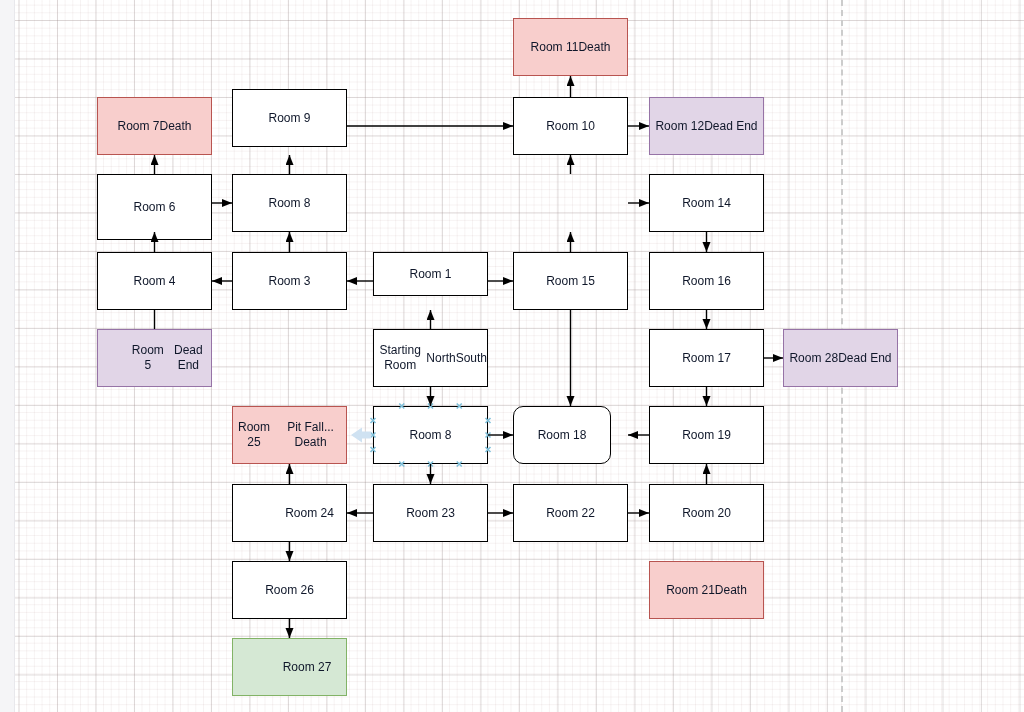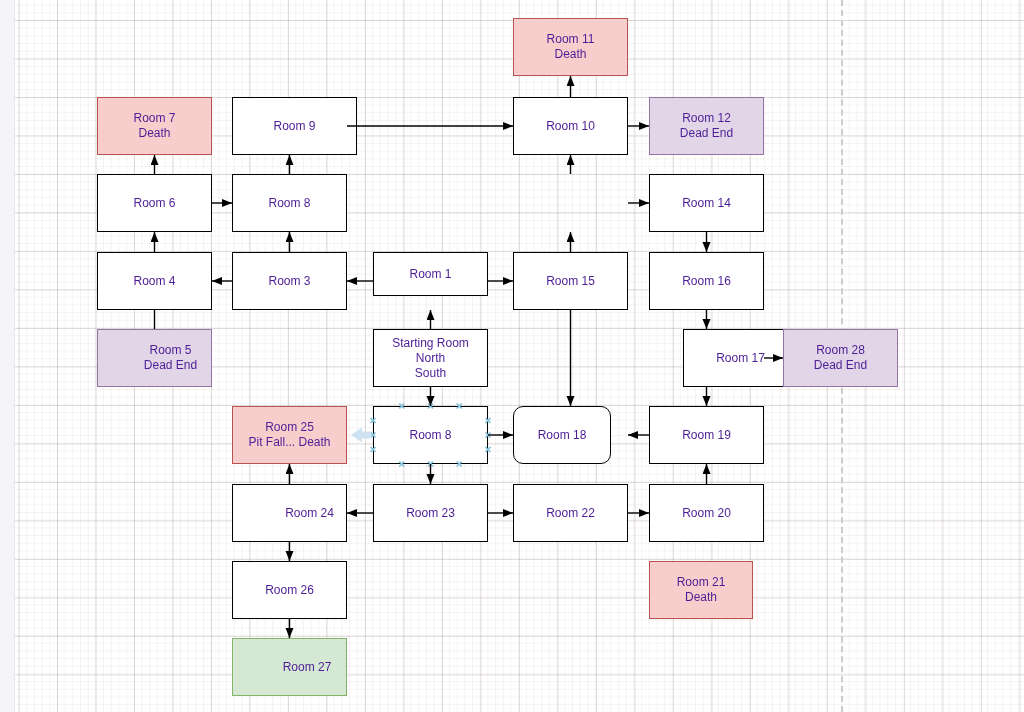--- a/index.html
+++ b/index.html
@@ -22,54 +22,54 @@
     position:absolute;left:0;top:0;bottom:0;width:14px;
     background:#f5f5f7;border-right:1px solid #e8e8ec;
   }
   .page-divider{
     position:absolute;top:0;bottom:0;width:0;
     border-left:2px dashed #cccccc;
   }
   .nodes-layer{position:absolute;inset:0;}
   .node{
     position:absolute;box-sizing:border-box;
-    display:flex;flex-direction:column;align-items:center;justify-content:center;
+    display:flex;flex-direction:row;align-items:center;justify-content:center;
     border:1.5px solid #000;
-    font-size:12px;line-height:15px;color:#4c1d95;text-align:center;
+    font-size:12px;line-height:15px;color:#0f172a;text-align:center;
     cursor:default;
   }
   .edges-svg{position:absolute;inset:0;z-index:5;}
   .edge{stroke-linecap:butt;}
 </style>
 </head>
 <body>
 
 <div class="canvas">
   <div class="left-gutter"></div>
   <div class="page-divider" id="page-divider" style="left: 841px; border-left-color: rgb(204, 204, 204);"></div>
   <div class="nodes-layer" id="nodes-layer">
       <div class="node" style="left: 513px; top: 18px; width: 115px; height: 58px; background-color: rgb(248, 206, 204); border-color: rgb(184, 84, 80);">
         <div>Room 11</div>
         <div>Death</div>
       </div>
       <div class="node" style="left: 97px; top: 97px; width: 115px; height: 58px; background-color: rgb(248, 206, 204); border-color: rgb(184, 84, 80);">
         <div>Room 7</div>
         <div>Death</div>
       </div>
-      <div class="node" style="left: 232px; top: 97px; width: 125px; height: 58px; background-color: rgb(255, 255, 255); border-color: rgb(0, 0, 0);">
+      <div class="node" style="left: 232px; top: 89px; width: 115px; height: 58px; background-color: rgb(255, 255, 255); border-color: rgb(0, 0, 0);">
         <div>Room 9</div>
       </div>
       <div class="node" style="left: 513px; top: 97px; width: 115px; height: 58px; background-color: rgb(255, 255, 255); border-color: rgb(0, 0, 0);">
         <div>Room 10</div>
       </div>
       <div class="node" style="left: 649px; top: 97px; width: 115px; height: 58px; background-color: rgb(225, 213, 231); border-color: rgb(150, 115, 166);">
         <div>Room 12</div>
         <div>Dead End</div>
       </div>
-      <div class="node" style="left: 97px; top: 174px; width: 115px; height: 58px; background-color: rgb(255, 255, 255); border-color: rgb(0, 0, 0); justify-content: center;">
+      <div class="node" style="left: 97px; top: 174px; width: 115px; height: 66px; background-color: rgb(255, 255, 255); border-color: rgb(0, 0, 0); justify-content: center;">
         <div>Room 6</div>
       </div>
       <div class="node" style="left: 232px; top: 174px; width: 115px; height: 58px; background-color: rgb(255, 255, 255); border-color: rgb(0, 0, 0);">
         <div>Room 8</div>
       </div>
       <div class="node" style="left: 649px; top: 174px; width: 115px; height: 58px; background-color: rgb(255, 255, 255); border-color: rgb(0, 0, 0);">
         <div>Room 14</div>
       </div>
       <div class="node" style="left: 97px; top: 252px; width: 115px; height: 58px; background-color: rgb(255, 255, 255); border-color: rgb(0, 0, 0);">
         <div>Room 4</div>
@@ -88,21 +88,21 @@
       </div>
       <div class="node" style="left: 97px; top: 329px; width: 115px; height: 58px; background-color: rgb(225, 213, 231); border-color: rgb(150, 115, 166); padding-left: 32px;">
         <div>Room 5</div>
         <div>Dead End</div>
       </div>
       <div class="node" style="left: 373px; top: 329px; width: 115px; height: 58px; background-color: rgb(255, 255, 255); border-color: rgb(0, 0, 0);">
         <div>Starting Room</div>
         <div>North</div>
         <div>South</div>
       </div>
-      <div class="node" style="left: 649px; top: 329px; width: 115px; height: 58px; background-color: rgb(255, 255, 255); border-color: rgb(0, 0, 0); margin-left: 34px;">
+      <div class="node" style="left: 649px; top: 329px; width: 115px; height: 58px; background-color: rgb(255, 255, 255); border-color: rgb(0, 0, 0);">
         <div>Room 17</div>
       </div>
       <div class="node" style="left: 783px; top: 329px; width: 115px; height: 58px; background-color: rgb(225, 213, 231); border-color: rgb(150, 115, 166);">
         <div>Room 28</div>
         <div>Dead End</div>
       </div>
       <div class="node" style="left: 232px; top: 406px; width: 115px; height: 58px; background-color: rgb(248, 206, 204); border-color: rgb(184, 84, 80);">
         <div>Room 25</div>
         <div>Pit Fall... Death</div>
       </div>
@@ -123,21 +123,21 @@
       </div>
       <div class="node" style="left: 513px; top: 484px; width: 115px; height: 58px; background-color: rgb(255, 255, 255); border-color: rgb(0, 0, 0);">
         <div>Room 22</div>
       </div>
       <div class="node" style="left: 649px; top: 484px; width: 115px; height: 58px; background-color: rgb(255, 255, 255); border-color: rgb(0, 0, 0);">
         <div>Room 20</div>
       </div>
       <div class="node" style="left: 232px; top: 561px; width: 115px; height: 58px; background-color: rgb(255, 255, 255); border-color: rgb(0, 0, 0);">
         <div>Room 26</div>
       </div>
-      <div class="node" style="left: 649px; top: 561px; width: 104px; height: 58px; background-color: rgb(248, 206, 204); border-color: rgb(184, 84, 80);">
+      <div class="node" style="left: 649px; top: 561px; width: 115px; height: 58px; background-color: rgb(248, 206, 204); border-color: rgb(184, 84, 80);">
         <div>Room 21</div>
         <div>Death</div>
       </div>
       <div class="node" style="left: 232px; top: 638px; width: 115px; height: 58px; background-color: rgb(213, 232, 212); border-color: rgb(130, 179, 102); padding-left: 35px;">
         <div>Room 27</div>
       </div>
     </div>
   <svg class="edges-svg" id="edges-svg" width="1024" height="712">
     <defs>
       <marker id="arrowhead" markerUnits="userSpaceOnUse" markerWidth="11" markerHeight="9" refX="10" refY="4" orient="auto">

